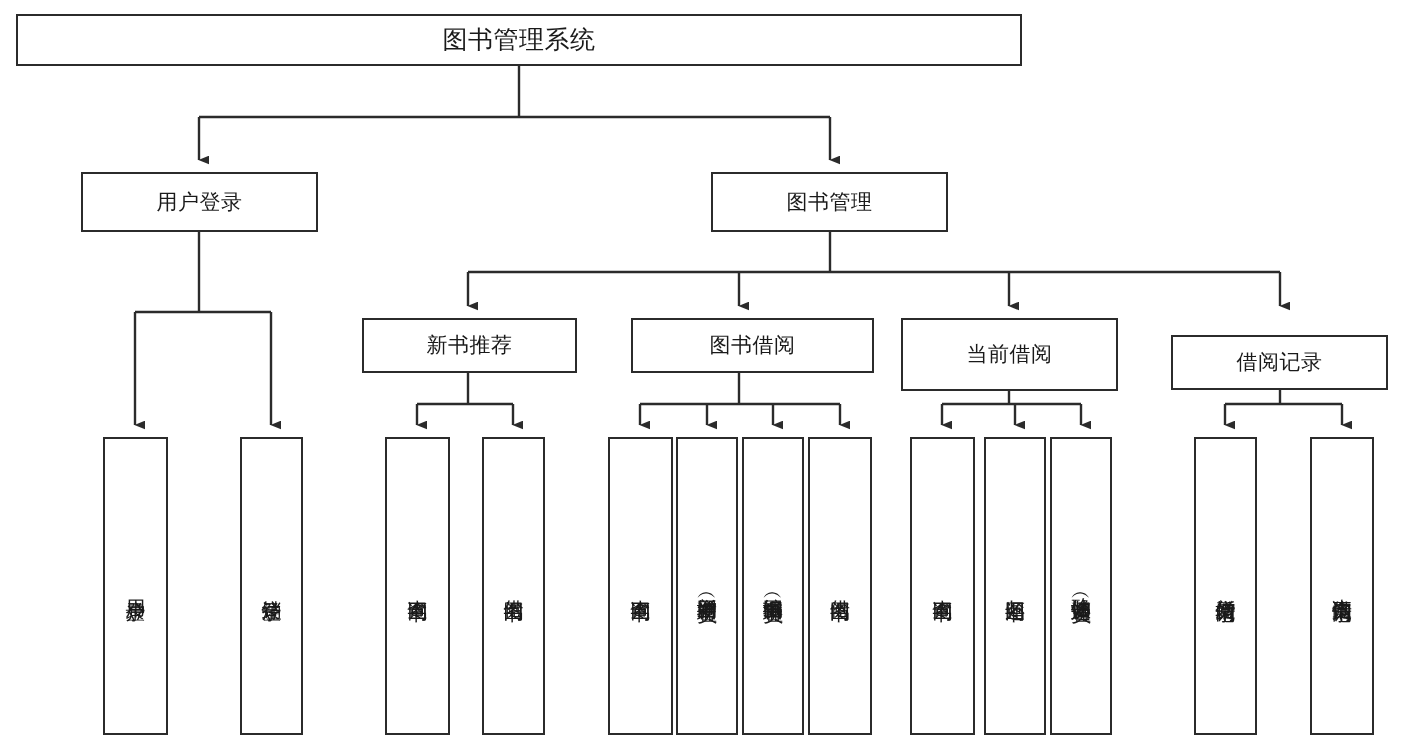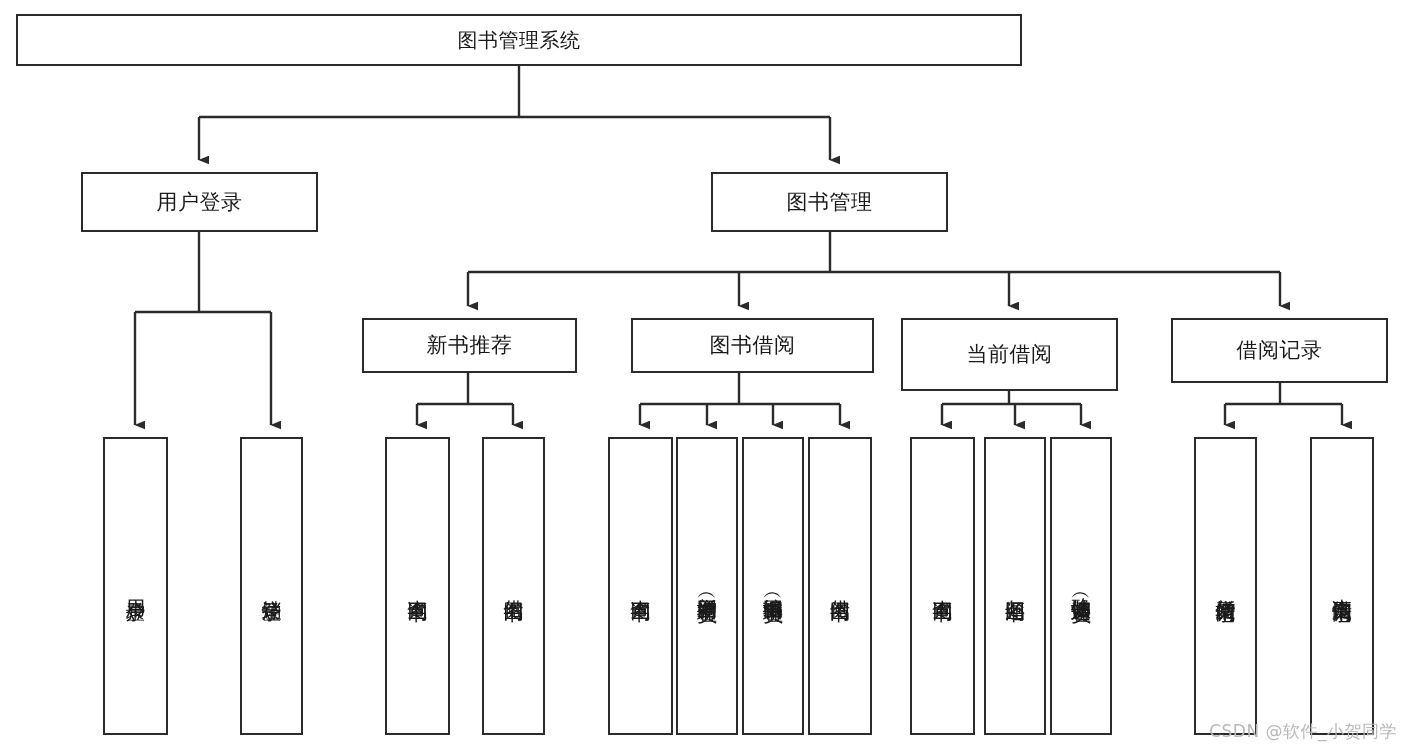--- a/index.html
+++ b/index.html
@@ -45,21 +45,21 @@
     font-size: 20px;
     color: #1a1a1a;
     writing-mode: vertical-rl;
     text-orientation: upright;
     line-height: 1.45;
     letter-spacing: 1px;
     white-space: nowrap;
     text-align: center;
   }
   .root-label {
-    font-size: 20px;
+    font-size: 25px;
   }
   .watermark {
     position: absolute;
     right: 8px;
     bottom: 4px;
     font-size: 17px;
     color: #b9b9b9;
     white-space: nowrap;
     pointer-events: none;
     letter-spacing: 0.5px;
@@ -136,21 +136,21 @@
 
   <div class="node-box" style="left:711px; top:172px; width:237px; height:60px;">
     <span class="node-label-h">图书管理</span>
   </div>
   <div class="node-box" style="left:631px; top:318px; width:243px; height:55px;">
     <span class="node-label-h">图书借阅</span>
   </div>
   <div class="node-box" style="left:901px; top:318px; width:217px; height:73px;">
     <span class="node-label-h">当前借阅</span>
   </div>
-  <div class="node-box" style="left:1171px; top:318px; width:217px; height:65px;">
+  <div class="node-box" style="left:1171px; top:335px; width:217px; height:55px;">
     <span class="node-label-h">借阅记录</span>
   </div>
 
   <div class="node-box" style="left:103px; top:437px; width:65px; height:298px;">
     <span class="node-label-v">用户登录</span>
   </div>
   <div class="node-box" style="left:240px; top:437px; width:63px; height:298px;">
     <span class="node-label-v">注销登录</span>
   </div>
   <div class="node-box" style="left:385px; top:437px; width:65px; height:298px;">
@@ -180,15 +180,14 @@
   <div class="node-box" style="left:1050px; top:437px; width:62px; height:298px;">
     <span class="node-label-v">确认归还（管理员）</span>
   </div>
   <div class="node-box" style="left:1194px; top:437px; width:63px; height:298px;">
     <span class="node-label-v">新增借阅记录</span>
   </div>
   <div class="node-box" style="left:1310px; top:437px; width:64px; height:298px;">
     <span class="node-label-v">查询借阅记录</span>
   </div>
 
-  <div class="watermark">CSDN @软件_小贺同学</div>
 
 </div>
 
 </body></html>

